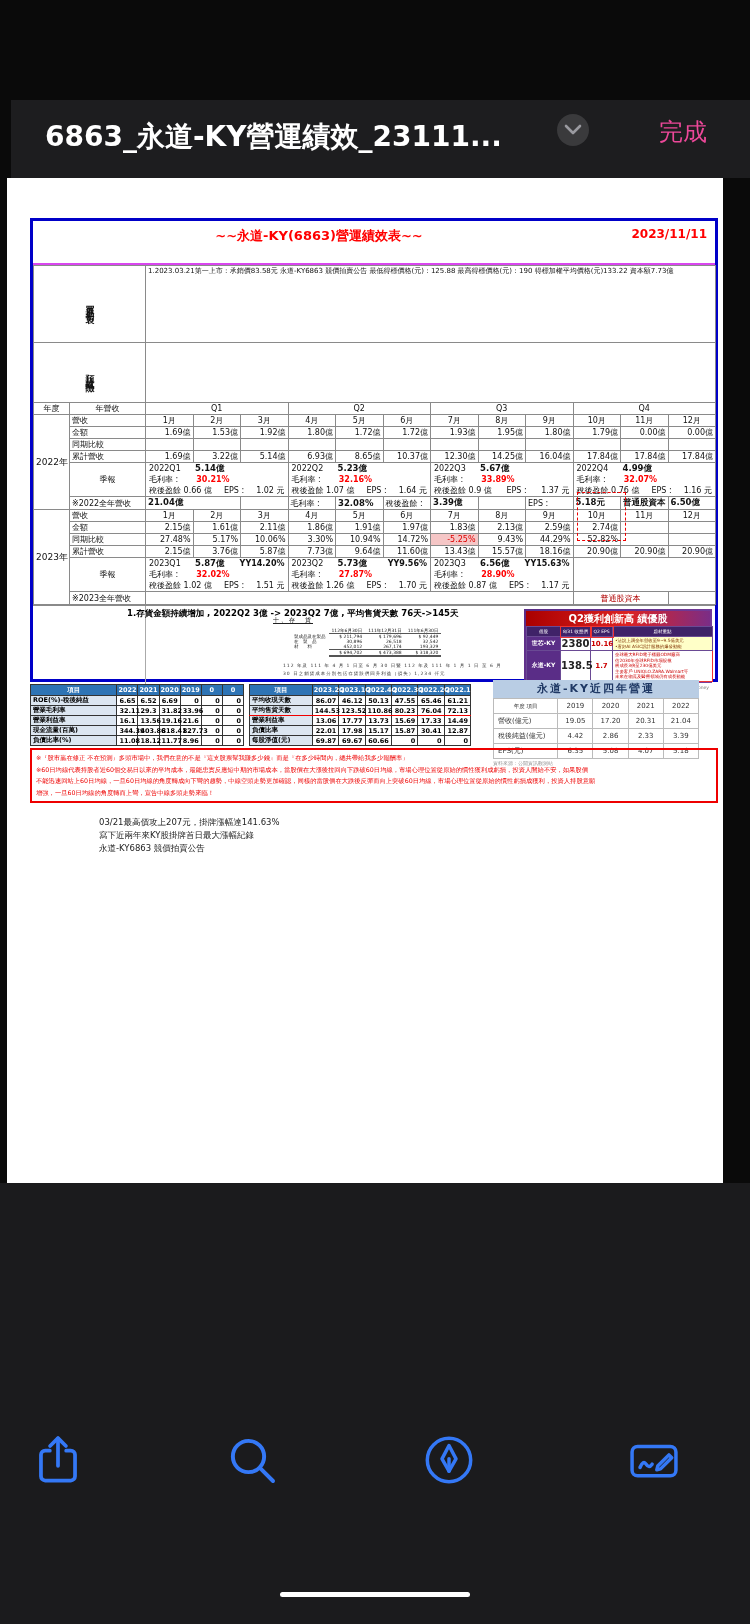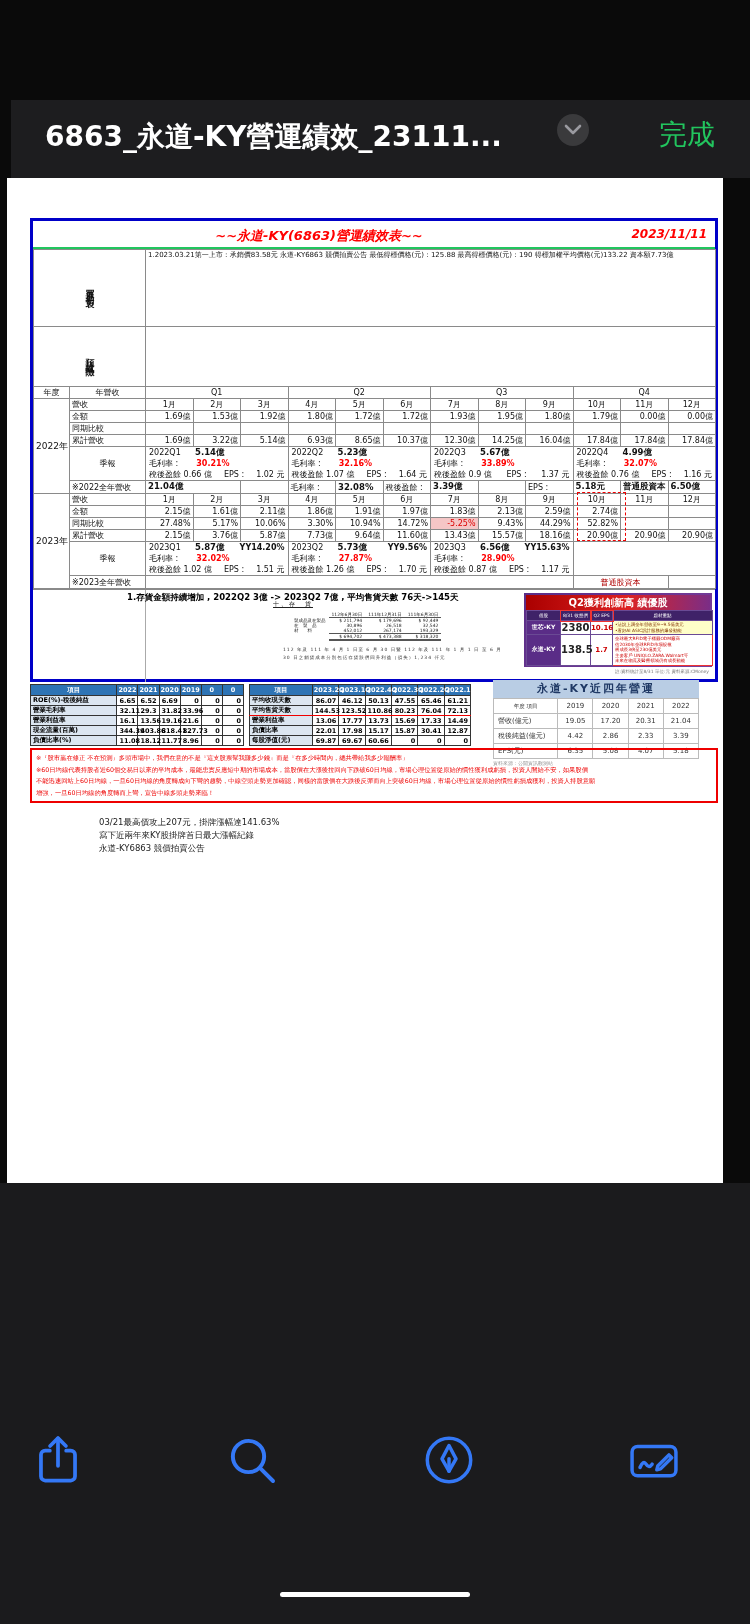--- a/index.html
+++ b/index.html
@@ -16,29 +16,29 @@
   .netlabel { position:absolute; left:612px; top:32px; color:#fff; font-size:20px; font-weight:500; }
   .battery { position:absolute; left:653px; top:33px; width:38px; height:19px; }
   .battery .shell { position:absolute; left:0; top:0; width:34px; height:19px; border:1.5px solid rgba(255,255,255,.55); border-radius:5px; }
   .battery .fill { position:absolute; left:2.5px; top:2.5px; width:25px; height:14px; background:#fff; border-radius:2.5px; }
   .battery .nub { position:absolute; right:0; top:6px; width:3px; height:7px; background:rgba(255,255,255,.55); border-radius:0 2px 2px 0; }
 
   .navbar { position:absolute; left:11px; top:100px; width:750px; height:78px; background:#1d1d1f; }
   .doc-title { position:absolute; left:34px; top:18px; width:505px; color:#fff; font-size:28px; font-weight:700; white-space:nowrap; overflow:hidden; }
   .collapse-btn { position:absolute; left:546px; top:14px; width:32px; height:32px; border-radius:50%; background:#3a3a3c; }
   .collapse-btn svg { position:absolute; left:7px; top:9px; }
-  .done-btn { position:absolute; left:648px; top:16px; color:#22c55e; font-size:28px; font-weight:500; }
+  .done-btn { position:absolute; left:648px; top:16px; color:#ec4899; font-size:24px; font-weight:500; }
 
   
   .page { position:absolute; left:7px; top:178px; width:716px; height:1005px; background:#fff; }
   .below { position:absolute; left:0; top:1183px; width:750px; height:441px; background:#1b1b1d; }
 
   
   .main-tbl { position:absolute; left:23px; top:40px; width:688px; height:464px; border:3px solid #0000c8; background:#fff; }
-  .mt-title { position:relative; height:28px; border-bottom:2px solid #22c55e;font-style:italic; }
+  .mt-title { position:relative; height:44px; border-bottom:2px solid #d946ef; }
   .mt-title .t { position:absolute; left:0; right:110px; top:6px; text-align:center; color:#f00; font-weight:700; font-size:13px; }
   .mt-title .d { position:absolute; right:8px; top:6px; color:#f00; font-weight:700; font-size:12px;margin-left:40px; }
   table.grid { border-collapse:collapse; table-layout:fixed; width:682px; font-size:8px; color:#111; }
   table.grid td { border:1px solid #8a8a8a; padding:0 2px; overflow:hidden; white-space:nowrap; }
   td.vcell { text-align:center; }
   .vtxt { writing-mode:vertical-rl; text-orientation:upright; font-weight:700; font-size:9px; letter-spacing:3px; margin:auto; }
   .rA td { height:77px; } .rB td { height:60px; } .rH td { height:12px;margin-top:9px; }
   .rM td { height:12px; } .rQ td { height:33px; } .rY td { height:13px; }
   .rA .content, .rB .content { vertical-align:top; }
   .listing { font-size:7px; padding-top:1px; white-space:normal; line-height:1.25; }

